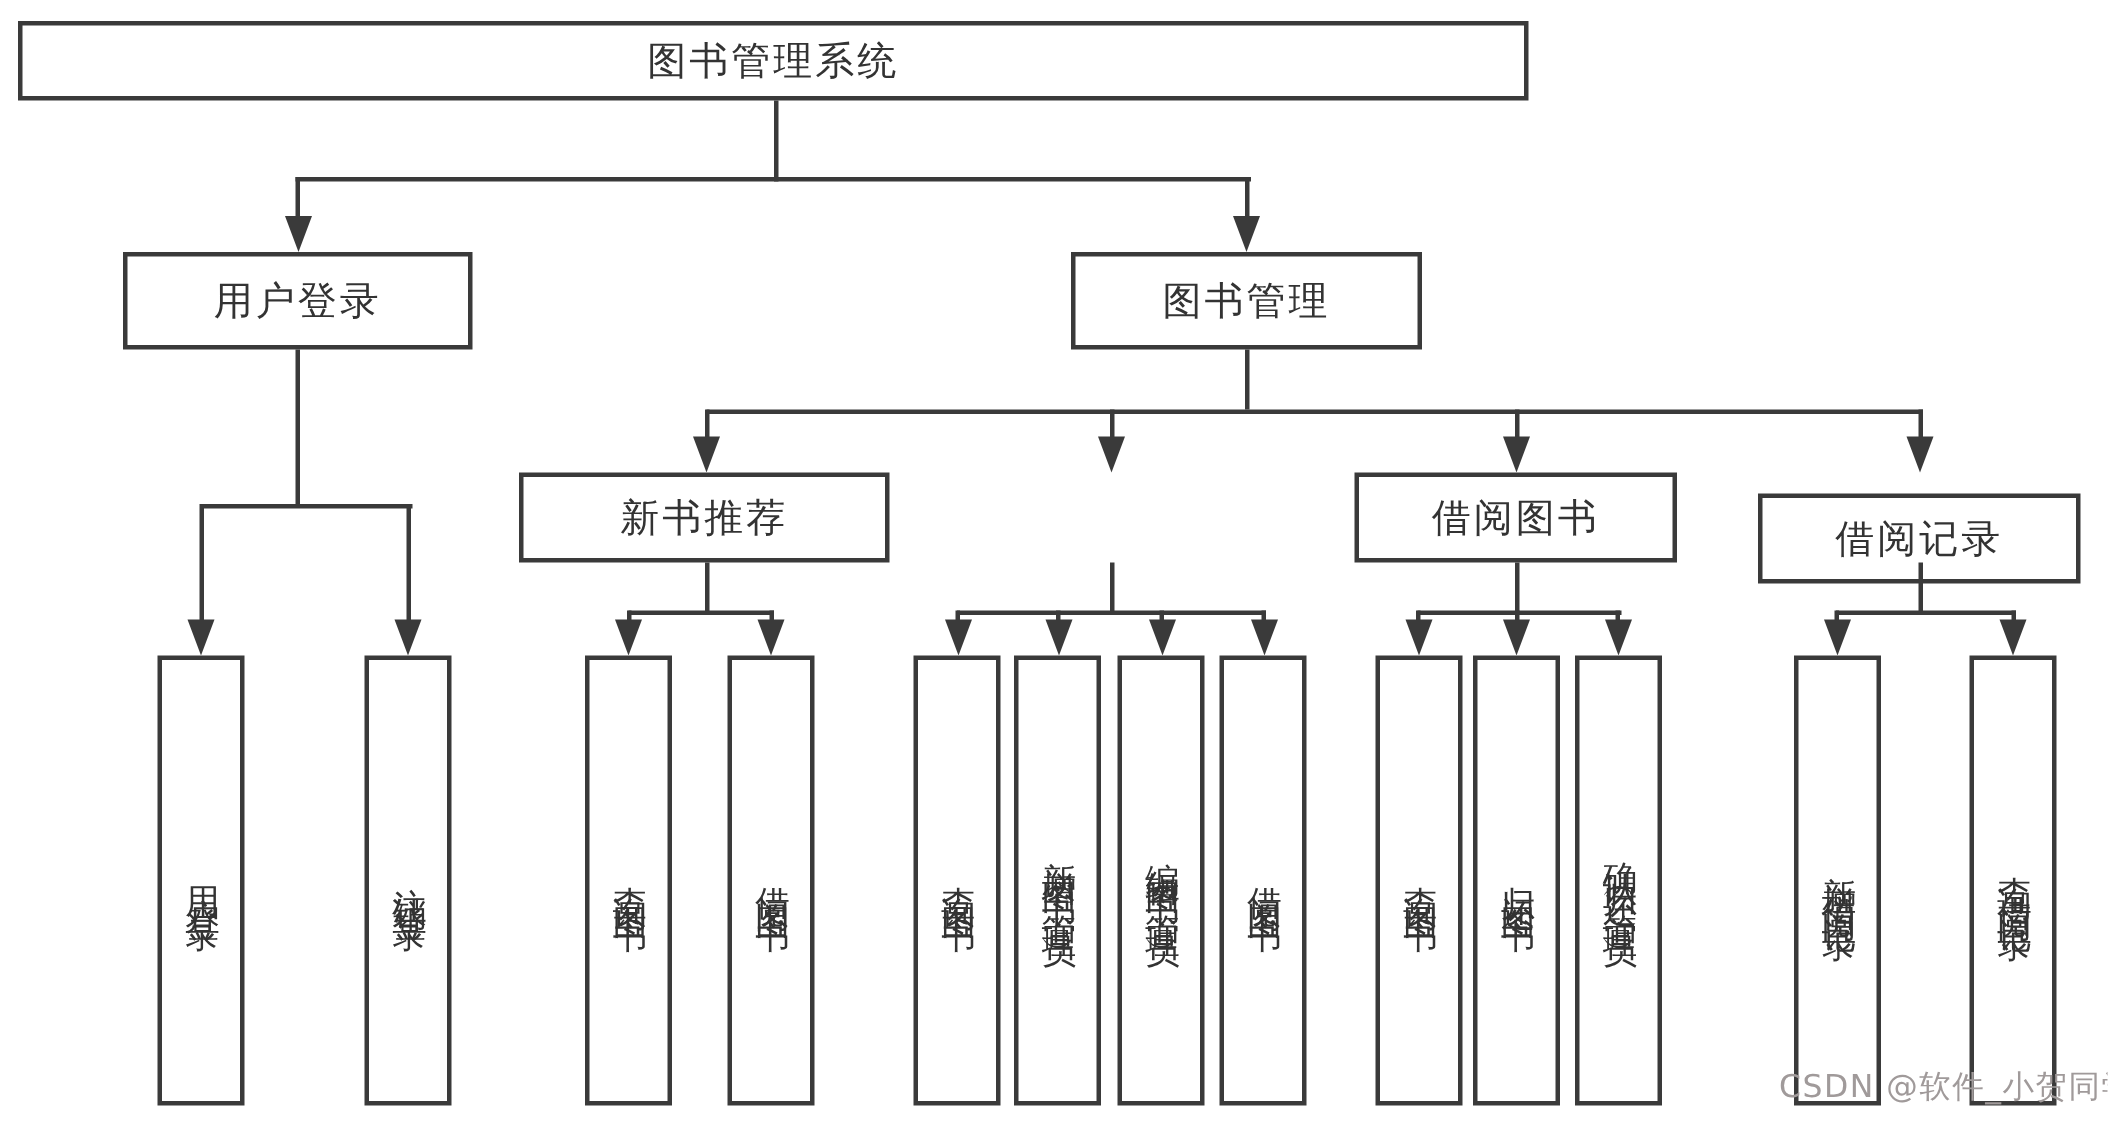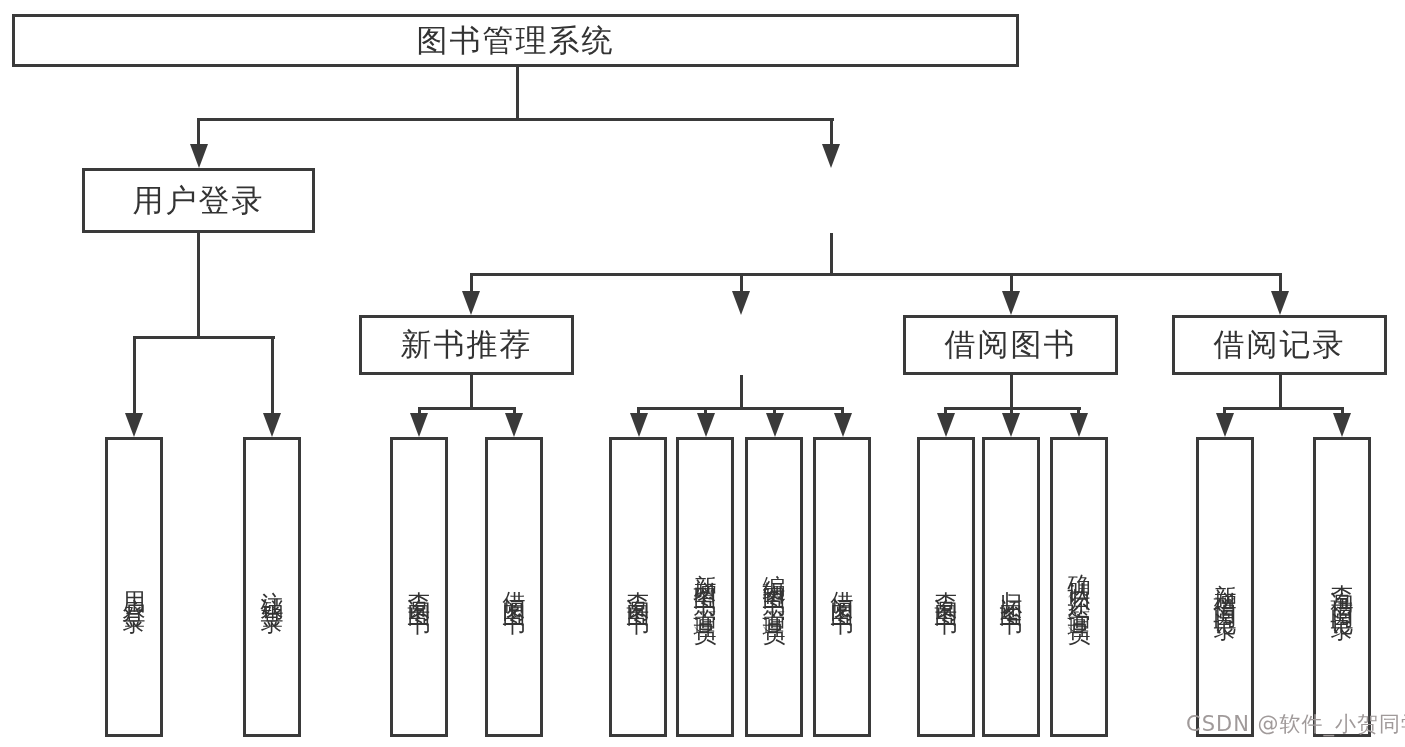--- a/index.html
+++ b/index.html
@@ -10,21 +10,21 @@
   }
   html,body{margin:0;padding:0;}
   body{background:var(--background);font-family:"DejaVu Sans",sans-serif;}
   #stage{position:relative;width:1405px;height:747px;background:var(--background);overflow:hidden;}
   .box{
     position:absolute;box-sizing:border-box;
     border:3px solid var(--line);background:var(--background);
     display:flex;align-items:center;justify-content:center;
     color:var(--text);
   }
-  .hlabel{font-size:31px;letter-spacing:2px;white-space:nowrap;}
+  .hlabel{font-size:26px;letter-spacing:2px;white-space:nowrap;}
   .vtext{
     writing-mode:vertical-rl;text-orientation:mixed;
     font-size:23px;letter-spacing:7px;line-height:1;
     color:var(--text);
   }
   .line{position:absolute;background:var(--line);}
   .ah{
     position:absolute;width:0;height:0;
     border-left:9px solid transparent;border-right:9px solid transparent;
     border-top:24px solid var(--line);
@@ -47,47 +47,50 @@
   <div class="line" style="left:197px;top:118px;width:637px;height:3px"></div>
 
   <div class="line" style="left:197px;top:118px;width:3px;height:30px"></div>
   <div class="ah" style="left:190px;top:144px"></div>
   <div class="line" style="left:830px;top:118px;width:3px;height:30px"></div>
   <div class="ah" style="left:822px;top:144px"></div>
 
   <div class="box hlabel" style="left:82px;top:168px;width:233px;height:65px">
     <span>用户登录</span>
   </div>
+  <div class="box hlabel" style="left:714px;top:168px;width:234px;height:65px">
+    <span>图书管理</span>
+  </div>
 
   <div class="line" style="left:197px;top:233px;width:3px;height:103px"></div>
   <div class="line" style="left:134px;top:336px;width:141px;height:3px"></div>
   <div class="line" style="left:133px;top:336px;width:3px;height:80px"></div>
   <div class="ah" style="left:125px;top:413px"></div>
   <div class="line" style="left:271px;top:336px;width:3px;height:80px"></div>
   <div class="ah" style="left:263px;top:413px"></div>
 
   <div class="line" style="left:830px;top:233px;width:3px;height:40px"></div>
   <div class="line" style="left:471px;top:273px;width:811px;height:3px"></div>
 
   <div class="line" style="left:470px;top:273px;width:3px;height:22px"></div>
   <div class="ah" style="left:462px;top:291px"></div>
   <div class="line" style="left:740px;top:273px;width:3px;height:22px"></div>
   <div class="ah" style="left:732px;top:291px"></div>
   <div class="line" style="left:1010px;top:273px;width:3px;height:22px"></div>
   <div class="ah" style="left:1002px;top:291px"></div>
   <div class="line" style="left:1279px;top:273px;width:3px;height:22px"></div>
   <div class="ah" style="left:1271px;top:291px"></div>
 
-  <div class="box hlabel" style="left:359px;top:315px;width:215px;height:60px">
+  <div class="box hlabel" style="left:346px;top:315px;width:247px;height:60px">
     <span>新书推荐</span>
   </div>
   <div class="box hlabel" style="left:903px;top:315px;width:215px;height:60px">
     <span>借阅图书</span>
   </div>
-  <div class="box hlabel" style="left:1172px;top:315px;width:215px;height:60px">
+  <div class="box hlabel" style="left:1172px;top:329px;width:215px;height:60px">
     <span>借阅记录</span>
   </div>
 
   <div class="line" style="left:470px;top:375px;width:3px;height:34px"></div>
   <div class="line" style="left:419px;top:407px;width:97px;height:3px"></div>
   <div class="line" style="left:418px;top:407px;width:3px;height:10px"></div>
   <div class="ah" style="left:410px;top:413px"></div>
   <div class="line" style="left:513px;top:407px;width:3px;height:10px"></div>
   <div class="ah" style="left:505px;top:413px"></div>
 

